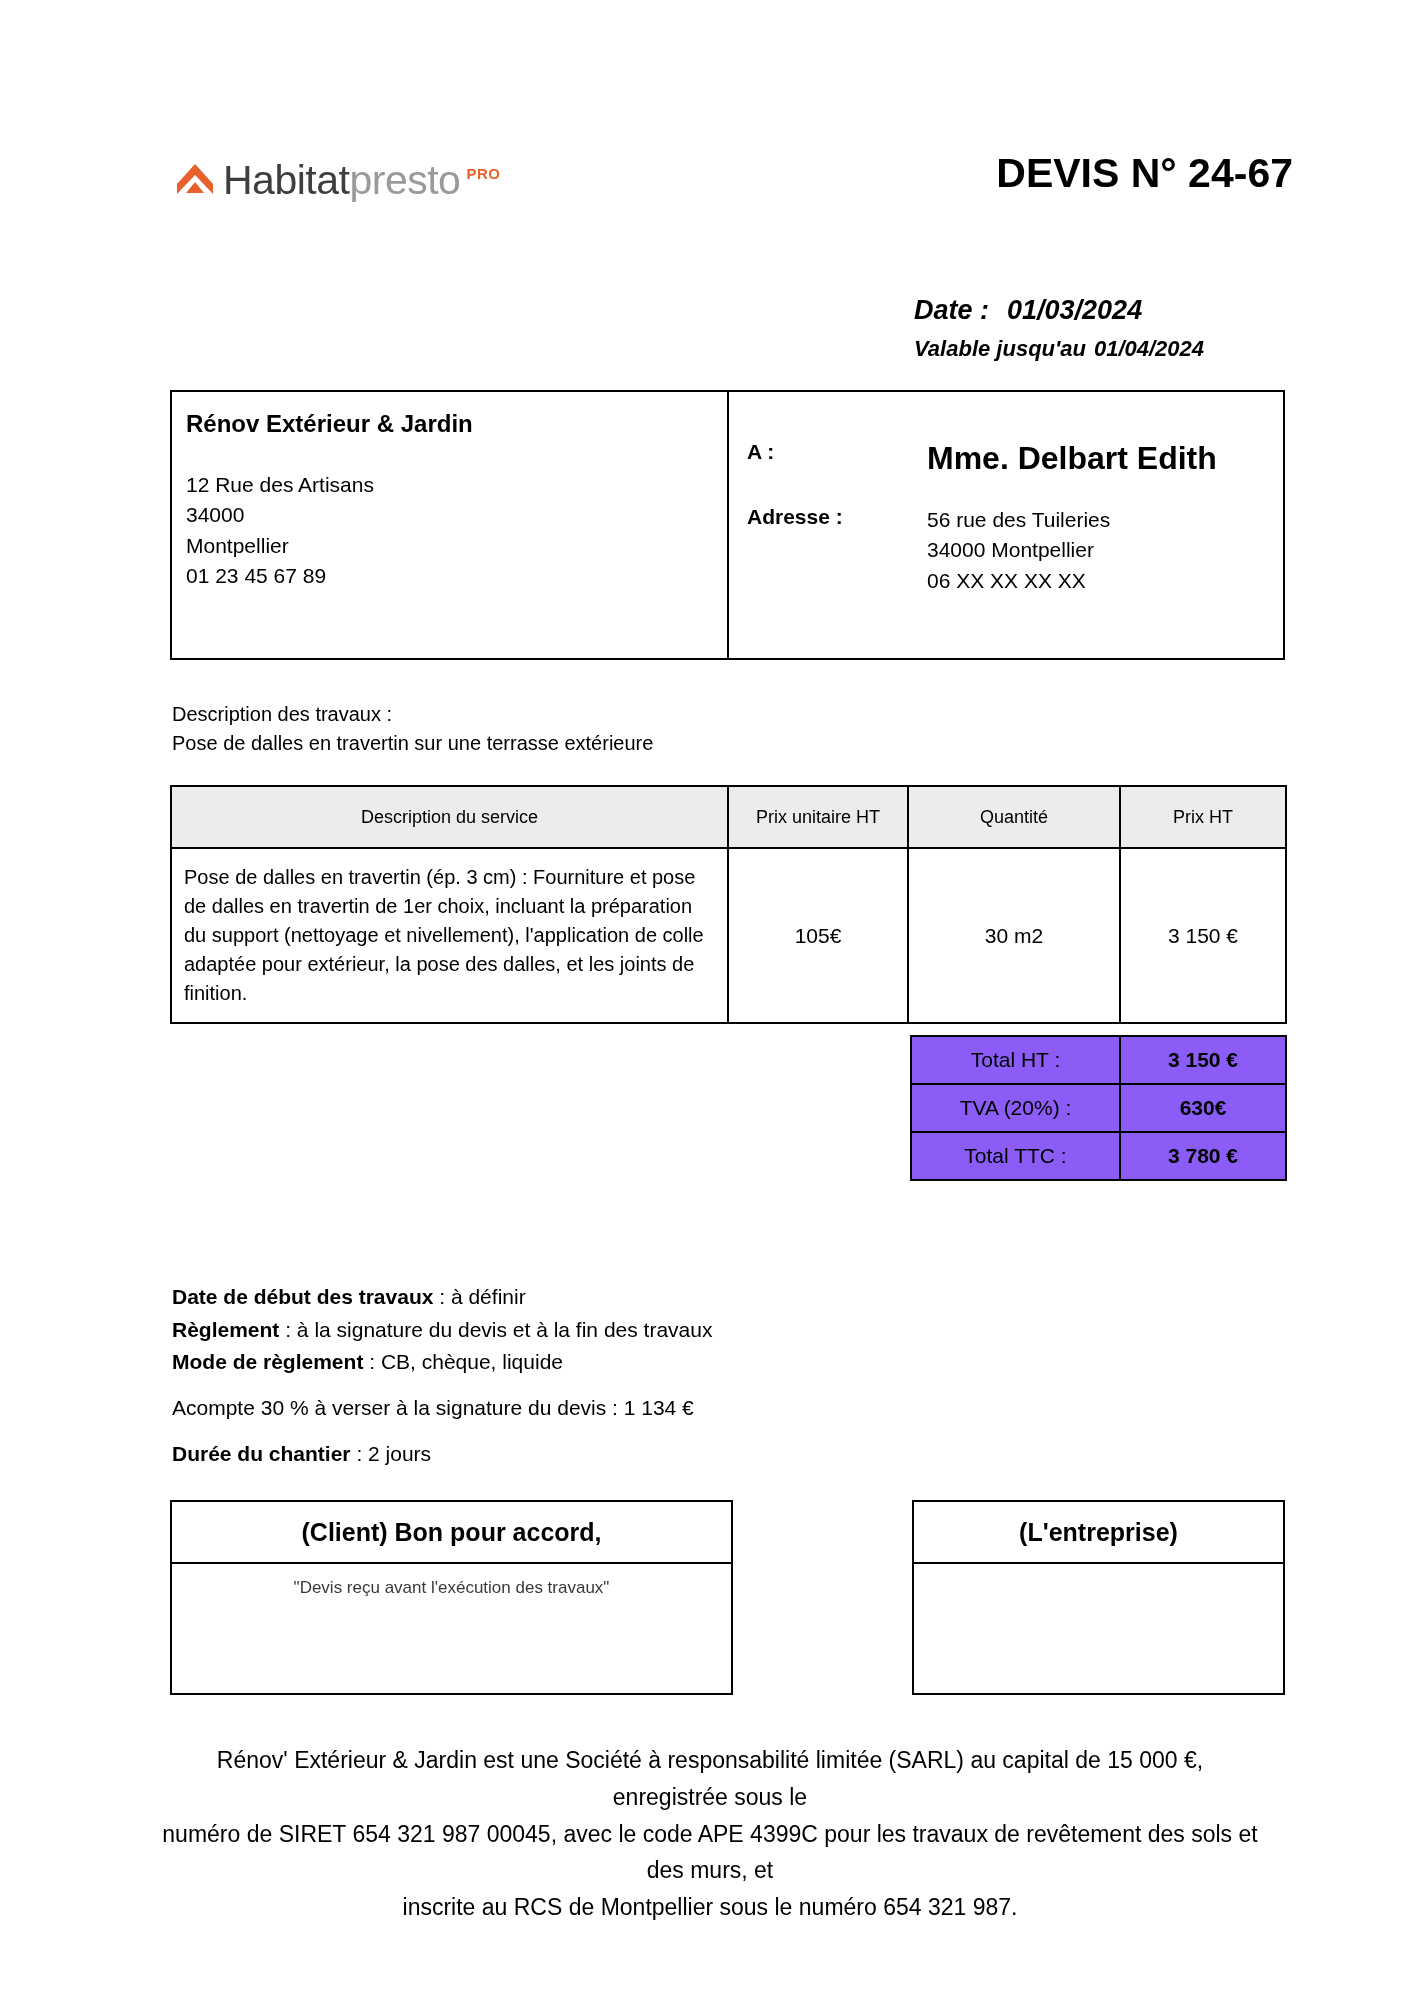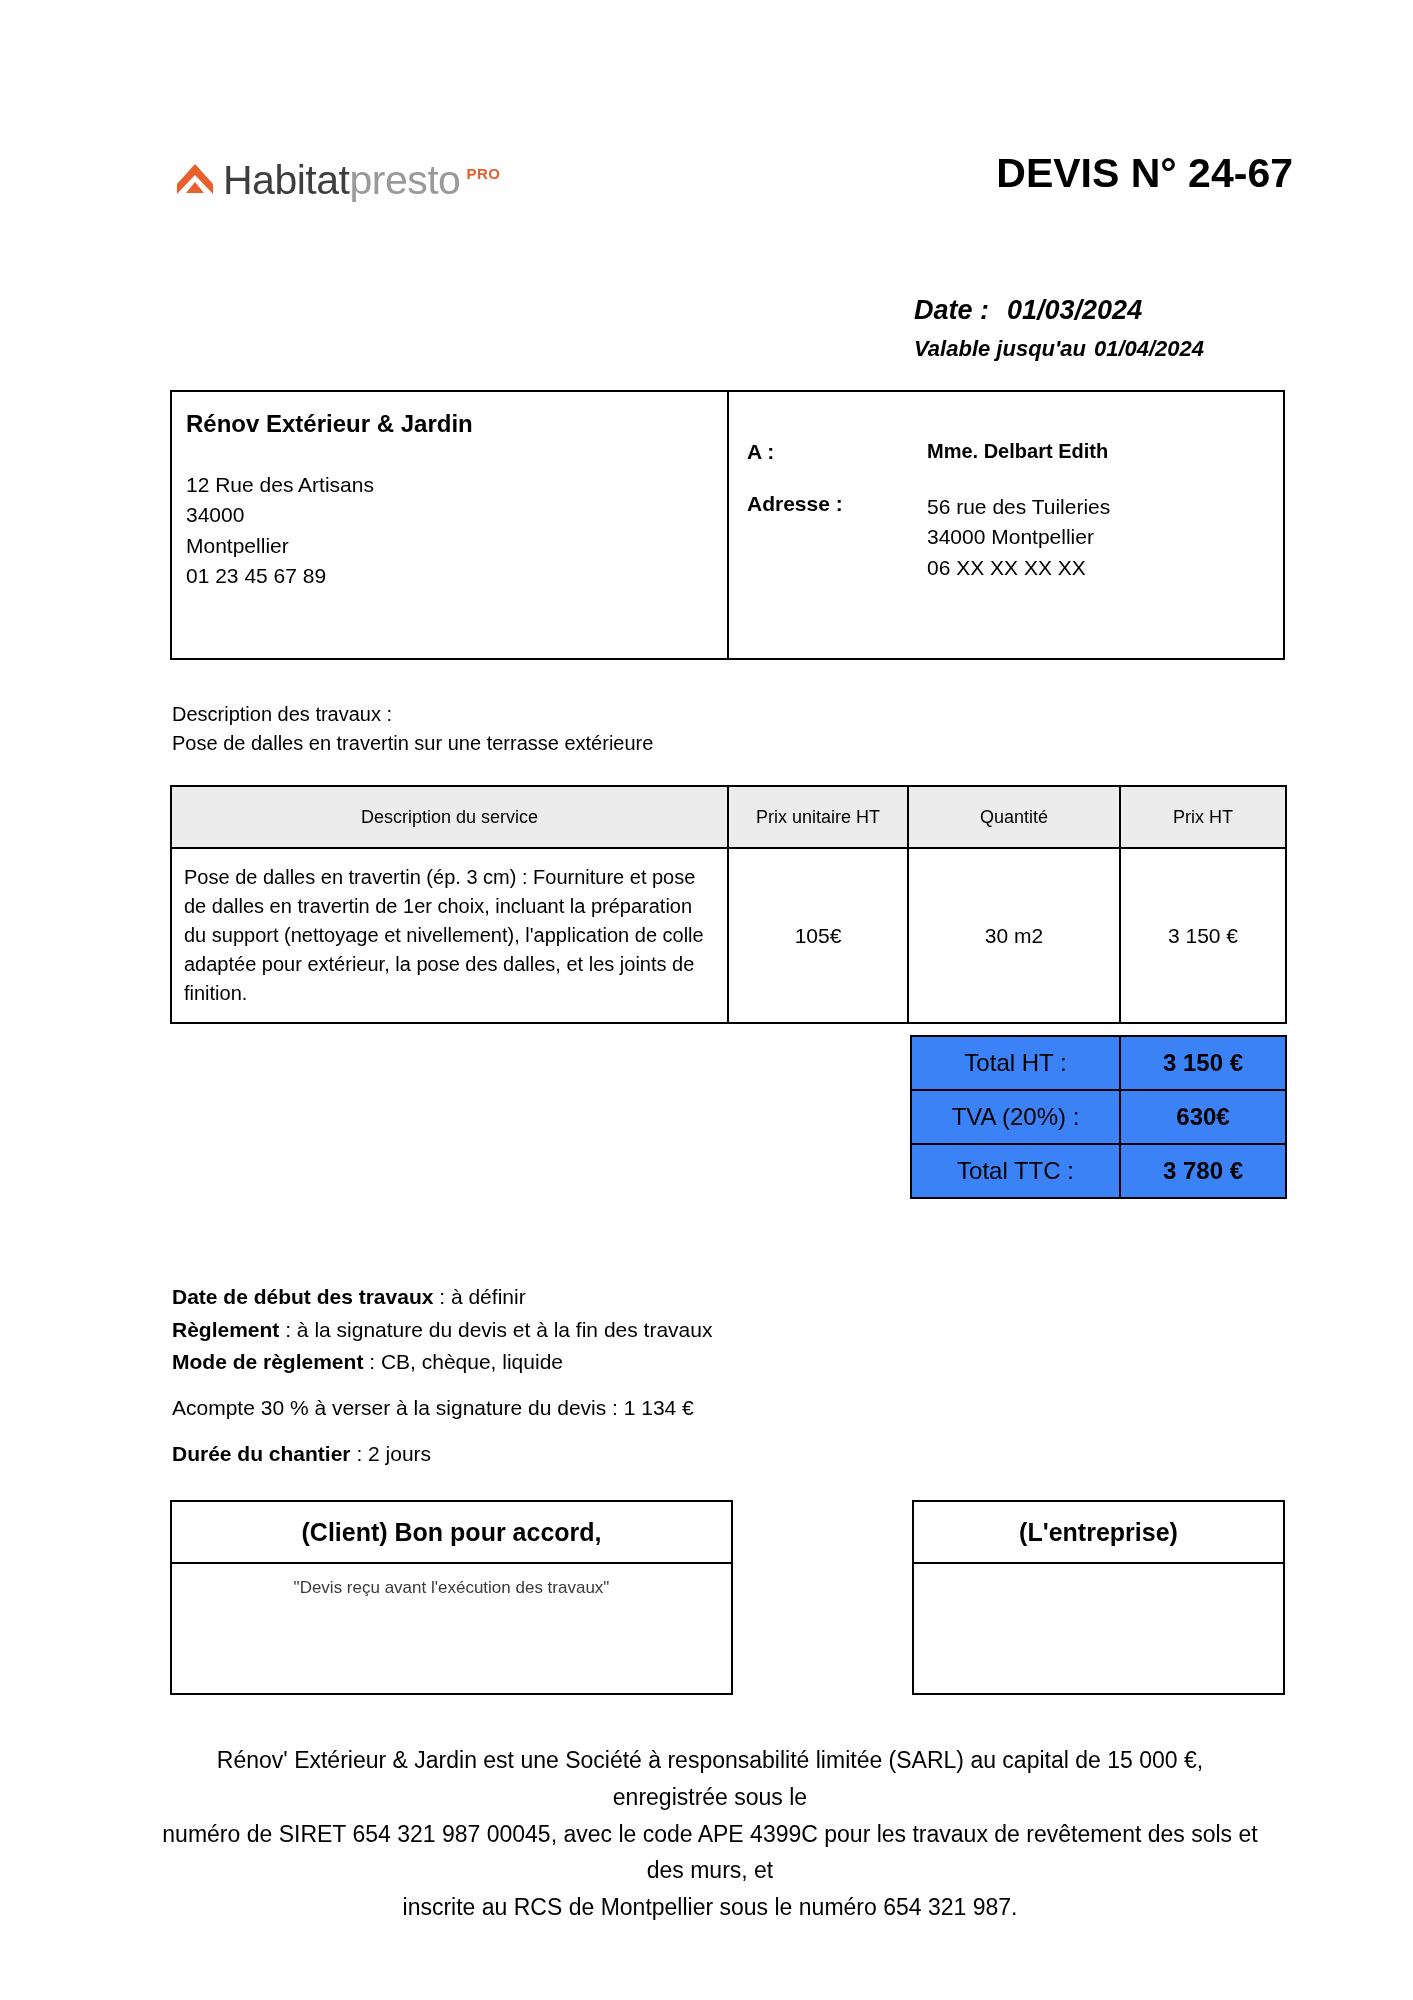--- a/index.html
+++ b/index.html
@@ -136,21 +136,21 @@
     display: flex;
     margin-bottom: 28px;
   }
   .kv .k {
     width: 180px;
     font-size: 21px;
     font-weight: bold;
     flex-shrink: 0;
   }
   .kv .v-bold {
-    font-size: 20px;
+    font-size: 32px;
     font-weight: bold;
   }
   .kv .v {
     font-size: 21px;
     line-height: 1.45;
   }
 
   
   .desc {
     position: absolute;
@@ -210,23 +210,23 @@
     top: 1035px;
     width: 375px;
   }
   table.totals-tbl {
     border-collapse: collapse;
     width: 100%;
     table-layout: fixed;
   }
   table.totals-tbl td {
     border: 2px solid #000;
-    background: #3b82f6;
-    height: 54px;
-    font-size: 24px;
+    background: #8b5cf6;
+    height: 48px;
+    font-size: 21px;
     text-align: center;
     box-sizing: border-box;
   }
   table.totals-tbl td.tot-val {
     font-weight: bold;
     width: 166px;
   }
   table.totals-tbl td.tot-lbl {
     width: 209px;
   }

